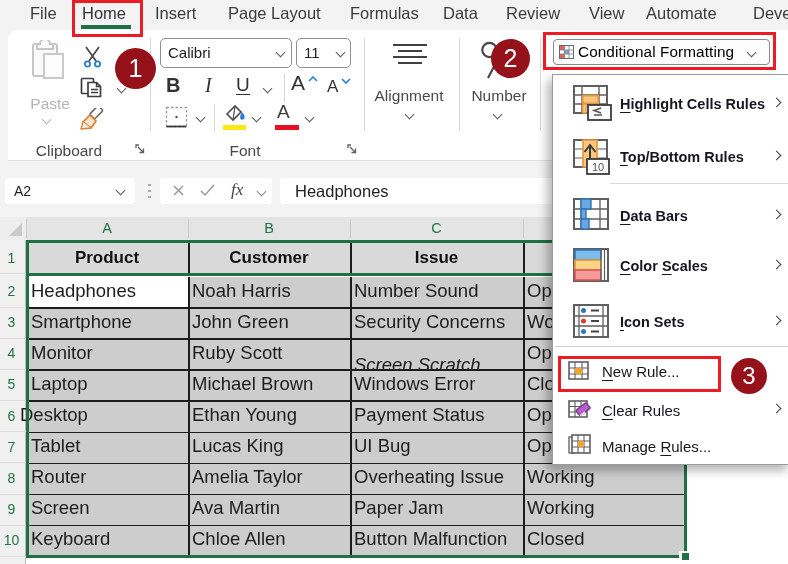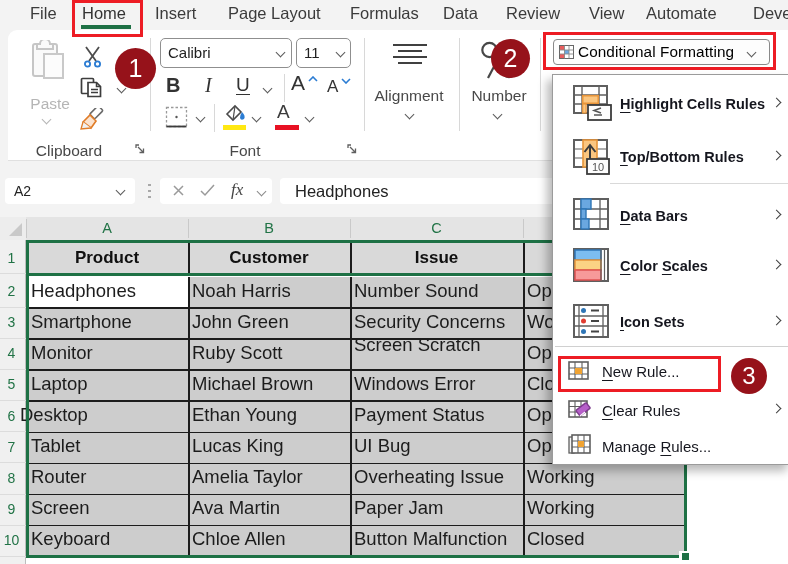--- a/index.html
+++ b/index.html
@@ -219,21 +219,21 @@
 <div class="cell" style="left:31px;top:276px;height:31px;line-height:30px;">Headphones</div>
 <div class="cell" style="left:192px;top:276px;height:31px;line-height:30px;">Noah Harris</div>
 <div class="cell" style="left:354px;top:276px;height:31px;line-height:30px;">Number Sound</div>
 <div class="cell" style="left:527px;top:276px;height:31px;line-height:30px;">Open</div>
 <div class="cell" style="left:31px;top:307px;height:39px;line-height:30px;">Smartphone</div>
 <div class="cell" style="left:192px;top:307px;height:31px;line-height:30px;">John Green</div>
 <div class="cell" style="left:354px;top:307px;height:31px;line-height:30px;">Security Concerns</div>
 <div class="cell" style="left:527px;top:307px;height:31px;line-height:30px;">Working</div>
 <div class="cell" style="left:31px;top:338px;height:31px;line-height:30px;">Monitor</div>
 <div class="cell" style="left:192px;top:338px;height:31px;line-height:30px;">Ruby Scott</div>
-<div class="cell" style="left:354px;top:330px;height:31px;line-height:30px;">Screen Scratch</div>
+<div class="cell" style="left:354px;top:350px;height:31px;line-height:30px;font-style:italic;">Screen Scratch</div>
 <div class="cell" style="left:527px;top:338px;height:31px;line-height:30px;">Open</div>
 <div class="cell" style="left:31px;top:369px;height:31px;line-height:30px;">Laptop</div>
 <div class="cell" style="left:192px;top:369px;height:31px;line-height:30px;">Michael Brown</div>
 <div class="cell" style="left:354px;top:369px;height:31px;line-height:30px;">Windows Error</div>
 <div class="cell" style="left:527px;top:369px;height:31px;line-height:30px;">Closed</div>
 <div class="cell" style="left:20px;top:400px;height:31px;line-height:30px;">Desktop</div>
 <div class="cell" style="left:192px;top:400px;height:31px;line-height:30px;">Ethan Young</div>
 <div class="cell" style="left:354px;top:400px;height:31px;line-height:30px;">Payment Status</div>
 <div class="cell" style="left:527px;top:400px;height:31px;line-height:30px;">Open</div>
 <div class="cell" style="left:31px;top:431px;height:31px;line-height:30px;">Tablet</div>

